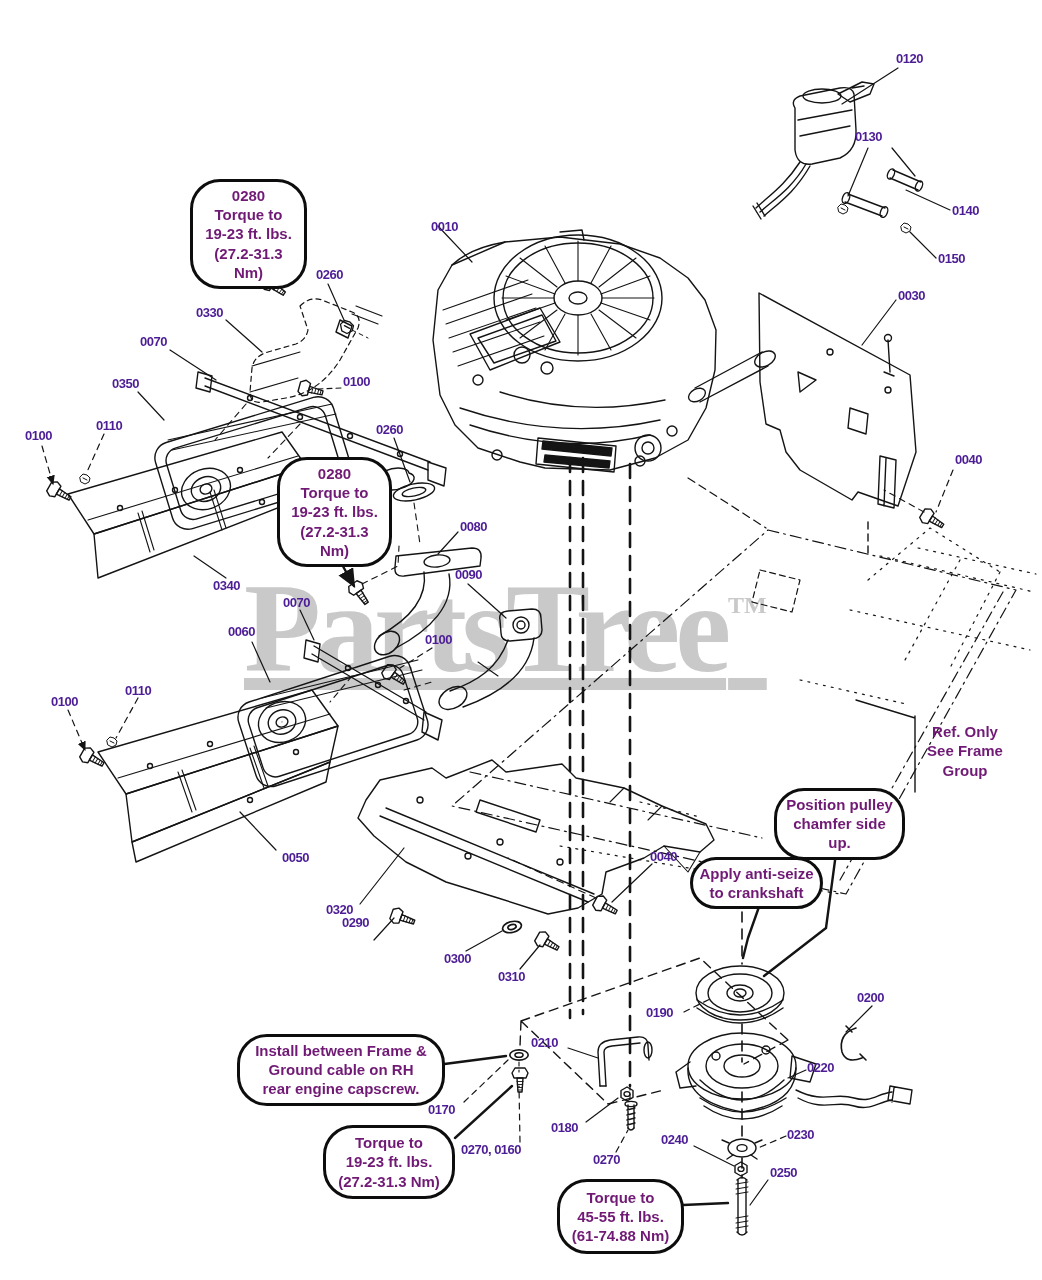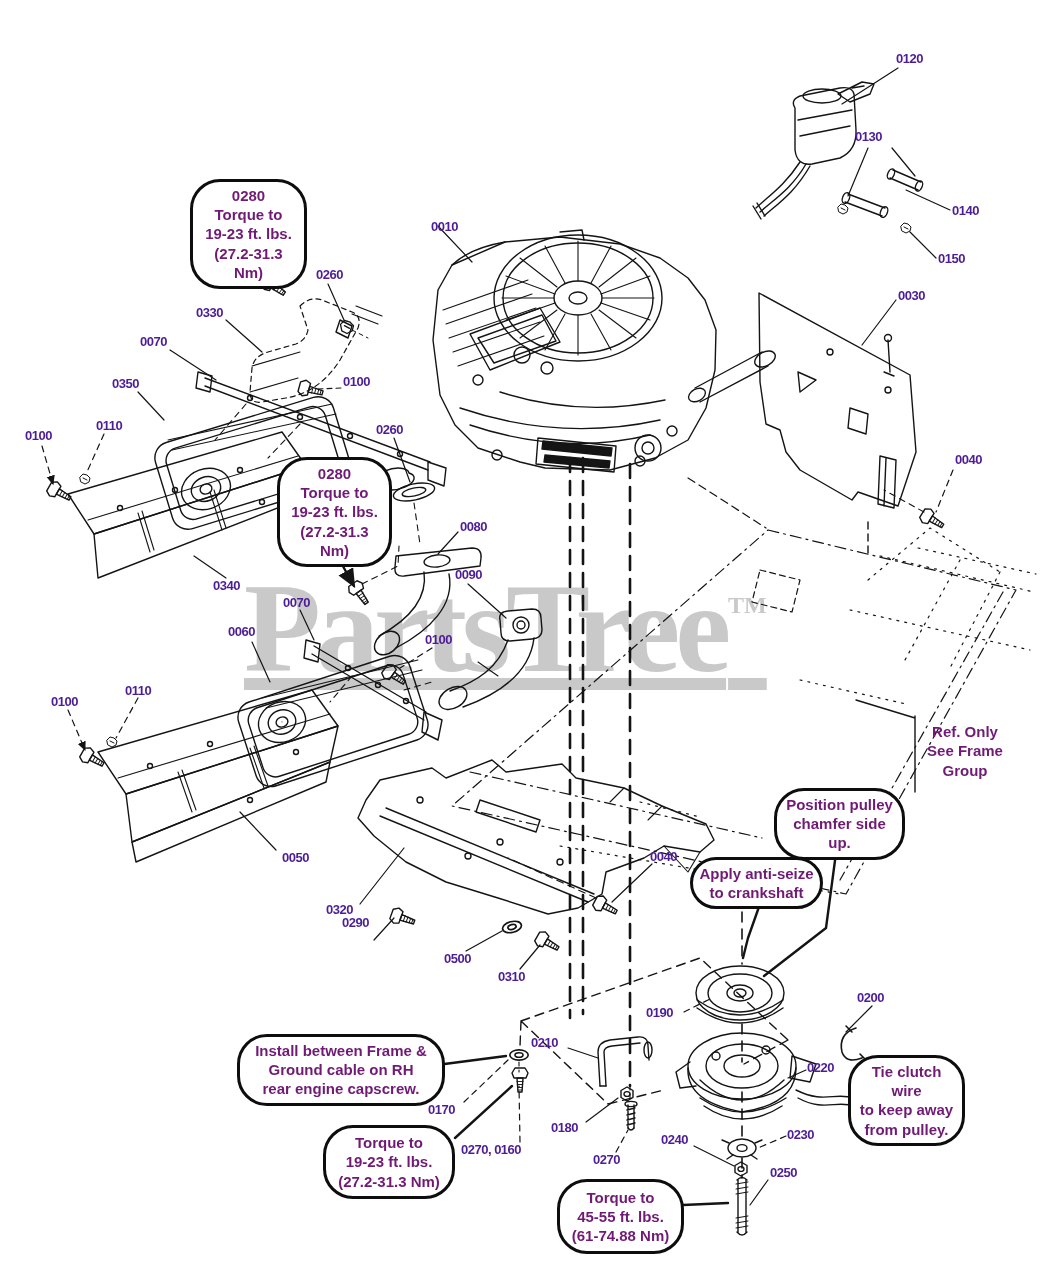--- a/index.html
+++ b/index.html
@@ -375,21 +375,21 @@
     <div class="callout" style="left: 283px; top: 596px;">0070</div>
     <div class="callout" style="left: 228px; top: 625px;">0060</div>
     <div class="callout" style="left: 425px; top: 633px;">0100</div>
     <div class="callout" style="left: 125px; top: 684px;">0110</div>
     <div class="callout" style="left: 51px; top: 695px;">0100</div>
     <div class="callout" style="left: 261px; top: 851px; margin-left: 21px;">0050</div>
     <div class="callout" style="left: 955px; top: 453px;">0040</div>
     <div class="callout" style="left: 650px; top: 850px;">0040</div>
     <div class="callout" style="left: 326px; top: 903px;">0320</div>
     <div class="callout" style="left: 342px; top: 916px;">0290</div>
-    <div class="callout" style="left: 444px; top: 952px;">0500</div>
+    <div class="callout" style="left: 444px; top: 952px;">0300</div>
     <div class="callout" style="left: 498px; top: 970px;">0310</div>
     <div class="callout" style="left: 646px; top: 1006px;">0190</div>
     <div class="callout" style="left: 857px; top: 991px;">0200</div>
     <div class="callout" style="left: 531px; top: 1036px;">0210</div>
     <div class="callout" style="left: 807px; top: 1061px;">0220</div>
     <div class="callout" style="left: 428px; top: 1103px;">0170</div>
     <div class="callout" style="left: 551px; top: 1121px;">0180</div>
     <div class="callout" style="left: 461px; top: 1143px;">0270, 0160</div>
     <div class="callout" style="left: 787px; top: 1128px;">0230</div>
     <div class="callout" style="left: 661px; top: 1133px;">0240</div>
@@ -412,16 +412,13 @@
 to crankshaft</div>
     <div class="note boxed" style="left: 237px; top: 1034px; width: 208px; min-height: 66px;">Install between Frame &amp;
 Ground cable on RH
 rear engine capscrew.</div>
     <div class="note boxed" style="left: 323px; top: 1125px; width: 132px; min-height: 74px;">Torque to
 19-23 ft. lbs.
 (27.2-31.3 Nm)</div>
     <div class="note boxed" style="left: 557px; top: 1179px; width: 127px; min-height: 75px;">Torque to
 45-55 ft. lbs.
 (61-74.88 Nm)</div>
-    <div class="note boxed" style="left: 848px; top: 1055px; width: 117px; min-height: 69px;">Tie clutch wire
-to keep away
-from pulley.</div>
   </div>
 
 </body></html>

